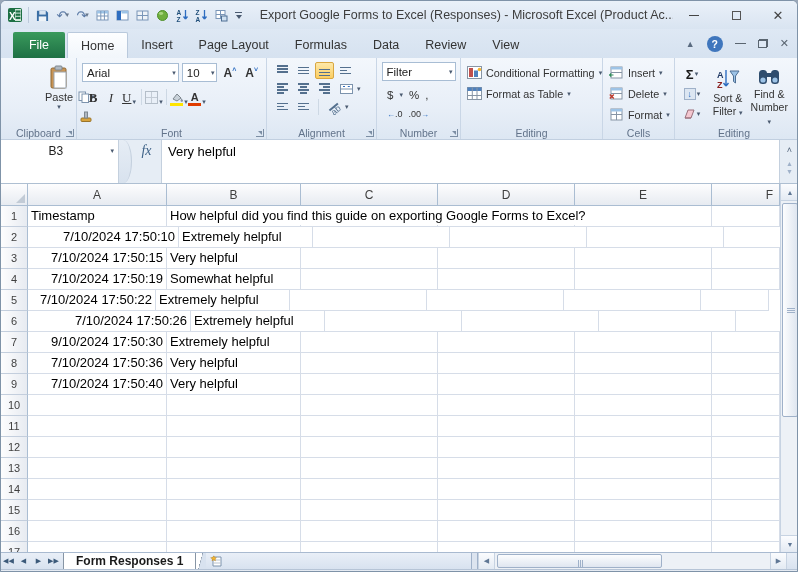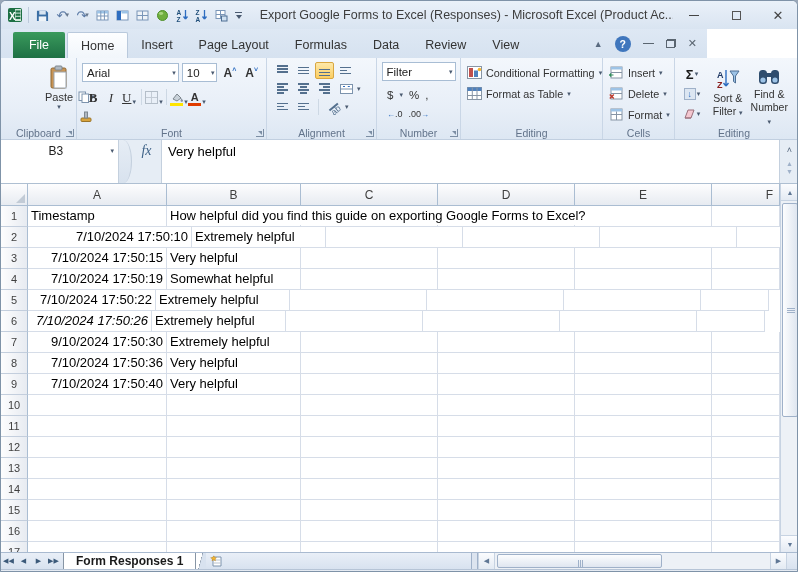--- a/index.html
+++ b/index.html
@@ -19,21 +19,21 @@
   .qat-more .bar { width:7px; height:1px; background:#4a5a70; margin-bottom:2px; }
   .qat-more .tri { width:0; height:0; border-left:3.5px solid transparent; border-right:3.5px solid transparent; border-top:4px solid #4a5a70; }
   .win-title { margin-left:14px; font-size:12.5px; color:#3d3d3d; white-space:nowrap; overflow:hidden; }
   .win-controls { margin-left:auto; display:flex; height:28px; }
   .win-ctl { width:42px; height:28px; display:flex; align-items:center; justify-content:center; color:#444; font-size:12px; }
   .glyph-min { width:10px; height:1px; background:#444; display:inline-block; }
   .glyph-max { width:9px; height:9px; border:1px solid #555; display:inline-block; }
   .glyph-close { font-size:13px; color:#444; }
 
   
-  .tabrow { position:absolute; top:28px; left:0; width:706px; height:29px;
+  .tabrow { position:absolute; top:28px; left:0; width:798px; height:29px;
     background:linear-gradient(#dee8f4,#d6e2f0); display:flex; align-items:flex-end; }
   .file-tab { margin:3px 2px 0 12px; width:52px; height:26px; border-radius:2px 2px 0 0;
     background:linear-gradient(#3a9a5c,#1e7044); color:#fff; font-size:12.5px; display:flex; align-items:center; justify-content:center; }
   .rtab { height:26px; padding:0 13px; font-size:12.5px; color:#333; display:flex; align-items:center; }
   .rtab.active { background:linear-gradient(#fdfeff,#f1f6fb); border:1px solid #b9c9dc; border-bottom:none; border-radius:2px 2px 0 0; }
   .tabrow-right { margin-left:auto; display:flex; align-items:center; height:29px; padding-right:10px; gap:12px; }
   .rib-collapse { color:#5a6b80; font-size:9px; }
   .help-btn { width:16px; height:16px; border-radius:50%; background:#3f76bd; color:#fff; font-size:10.5px; font-weight:bold;
     display:flex; align-items:center; justify-content:center; }
   .wb-min { width:11px; height:1px; background:#5a6570; }
@@ -611,21 +611,21 @@
           <div class="cell spill" style="width: 134px;">
             <span class="spill-text">How helpful did you find this guide on exporting Google Forms to Excel?</span>
           </div>
           <div class="cell" style="width: 137px;"></div>
           <div class="cell" style="width: 137px;"></div>
           <div class="cell" style="width: 137px;"></div>
           <div class="cell" style="width: 68px;"></div>
         </div>
         <div class="grid-row">
           <div class="row-header">2</div>
-          <div class="cell num" style="width: 164px;">7/10/2024 17:50:10</div>
+          <div class="cell num" style="width: 151px;">7/10/2024 17:50:10</div>
           <div class="cell" style="width: 134px;">Extremely helpful</div>
           <div class="cell" style="width: 137px;"></div>
           <div class="cell" style="width: 137px;"></div>
           <div class="cell" style="width: 137px;"></div>
           <div class="cell" style="width: 68px;"></div>
         </div>
         <div class="grid-row">
           <div class="row-header">3</div>
           <div class="cell num" style="width: 139px;">7/10/2024 17:50:15</div>
           <div class="cell" style="width: 134px;">Very helpful</div>
@@ -647,21 +647,21 @@
           <div class="row-header">5</div>
           <div class="cell num" style="width: 128px;">7/10/2024 17:50:22</div>
           <div class="cell" style="width: 134px;">Extremely helpful</div>
           <div class="cell" style="width: 137px;"></div>
           <div class="cell" style="width: 137px;"></div>
           <div class="cell" style="width: 137px;"></div>
           <div class="cell" style="width: 68px;"></div>
         </div>
         <div class="grid-row">
           <div class="row-header">6</div>
-          <div class="cell num" style="width: 124px; font-style: italic;">7/10/2024 17:50:26</div>
+          <div class="cell num" style="width: 163px;">7/10/2024 17:50:26</div>
           <div class="cell" style="width: 134px;">Extremely helpful</div>
           <div class="cell" style="width: 137px;"></div>
           <div class="cell" style="width: 137px;"></div>
           <div class="cell" style="width: 137px;"></div>
           <div class="cell" style="width: 68px;"></div>
         </div>
         <div class="grid-row">
           <div class="row-header">7</div>
           <div class="cell num" style="width: 139px;">9/10/2024 17:50:30</div>
           <div class="cell" style="width: 134px;">Extremely helpful</div>

